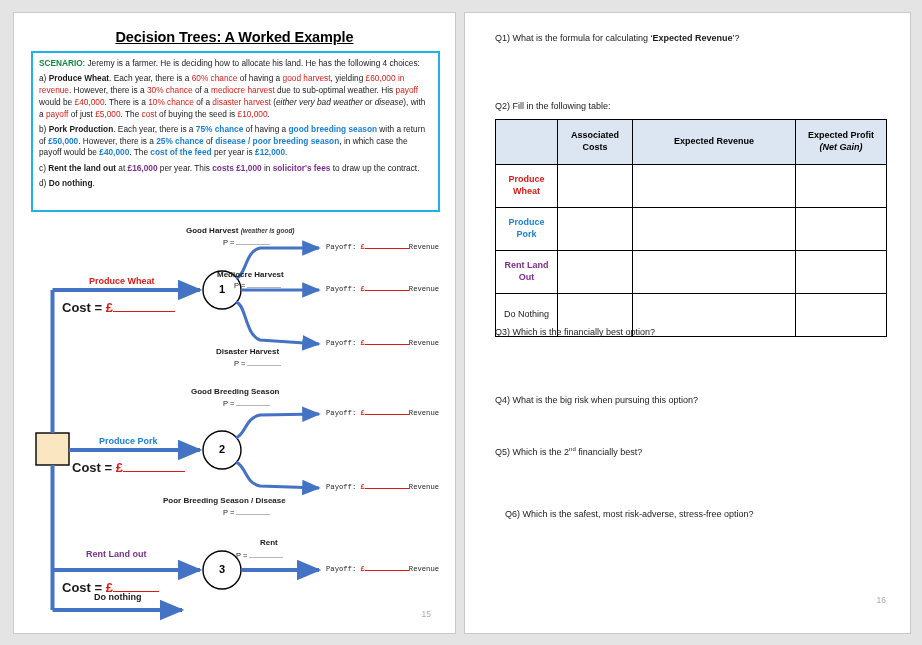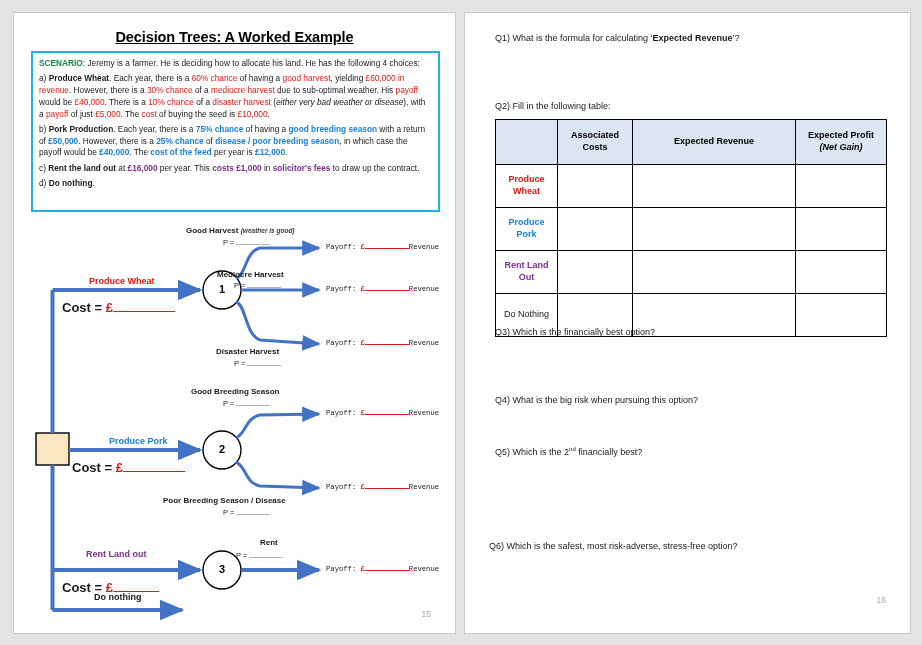--- a/index.html
+++ b/index.html
@@ -230,21 +230,21 @@
         <path d="M228,352 L305,352" stroke="#4472c4" stroke-width="4" fill="none" marker-end="url(#ah)"></path>
 
         <path d="M38.5,392 L168,392" stroke="#4472c4" stroke-width="4" fill="none" marker-end="url(#ah)"></path>
       </svg>
 
       <div class="nodenum" style="left:195px; top:65px;">1</div>
       <div class="nodenum" style="left:195px; top:225px;">2</div>
       <div class="nodenum" style="left:195px; top:345px;">3</div>
 
       <div class="branch-name" style="left:75px; top:58px;  color:#d81b16;">Produce Wheat</div>
-      <div class="branch-name" style="left:95px; top:218px; color:#1a7fd4;">Produce Pork</div>
+      <div class="branch-name" style="left:85px; top:218px; color:#1a7fd4;">Produce Pork</div>
       <div class="branch-name" style="left:72px; top:331px; color:#7a2f8f;">Rent Land out</div>
       <div class="branch-name" style="left:80px; top:374px; color:#1a1a1a;">Do nothing</div>
 
       <div class="cost" style="left:48px; top:82px;"><span>Cost = </span><span class="pound">£</span><span style="display:inline-block;width:62px;border-bottom:1px solid #d81b16;"></span></div>
       <div class="cost" style="left:58px; top:242px;"><span>Cost = </span><span class="pound">£</span><span style="display:inline-block;width:62px;border-bottom:1px solid #d81b16;"></span></div>
       <div class="cost" style="left:48px; top:362px;"><span>Cost = </span><span class="pound">£</span><span style="display:inline-block;width:46px;border-bottom:1px solid #d81b16;"></span></div>
 
       <div class="tlabel" style="left:172px; top:8px;"><span>Good Harvest</span> <span class="tlabel-sm">(weather is good)</span></div>
       <div class="plabel" style="left:209px; top:20px;"><span>P =</span><span class="blank-grey"></span></div>
 
@@ -327,18 +327,18 @@
           <td></td>
           <td></td>
           <td></td>
         </tr>
       </tbody>
     </table>
 
     <div class="question" style="left:30px; top:314px;">Q3) Which is the financially best option?</div>
     <div class="question" style="left:30px; top:382px;">Q4) What is the big risk when pursuing this option?</div>
     <div class="question" style="left:30px; top:433px;"><span>Q5) Which is the </span><span>2</span><sup>nd</sup><span> financially best?</span></div>
-    <div class="question" style="left:24px; top:496px;margin-top:32px;">Q6) Which is the safest, most risk-adverse, stress-free option?</div>
+    <div class="question" style="left:40px; top:496px;">Q6) Which is the safest, most risk-adverse, stress-free option?</div>
 
     <div class="page-number" id="pg-right-num">16</div>
   </div>
 
 </div>
 
 </body></html>

